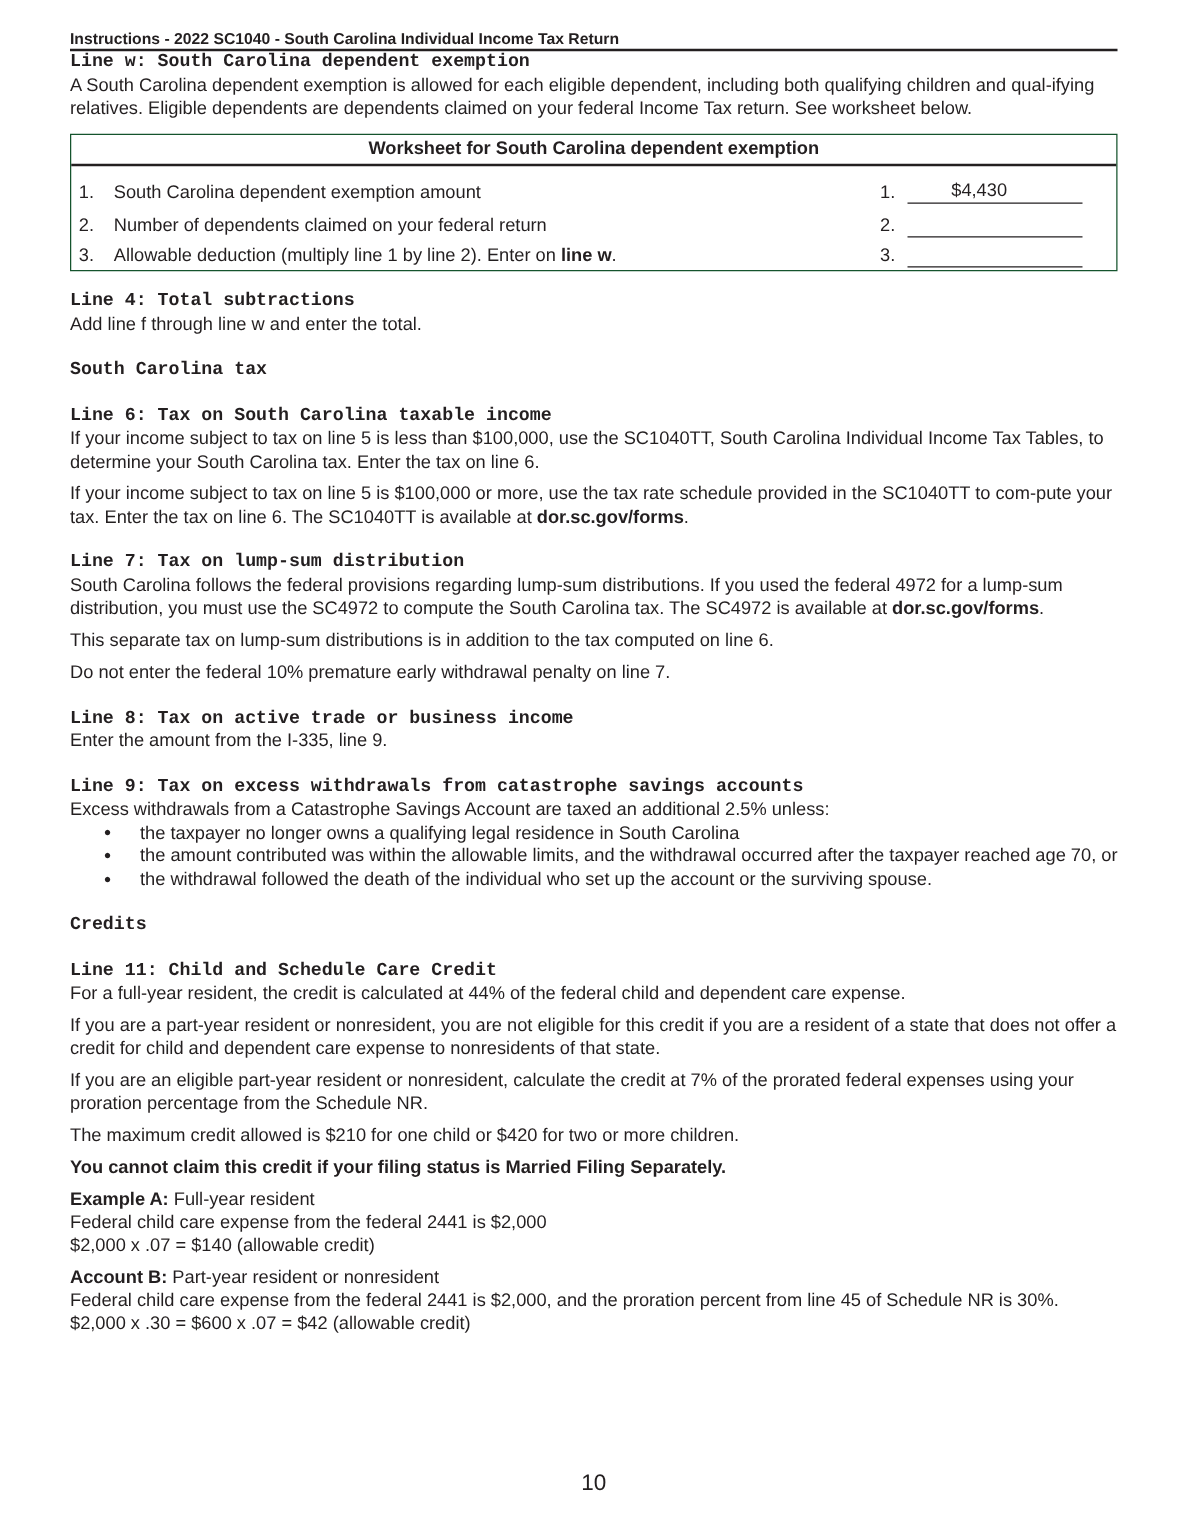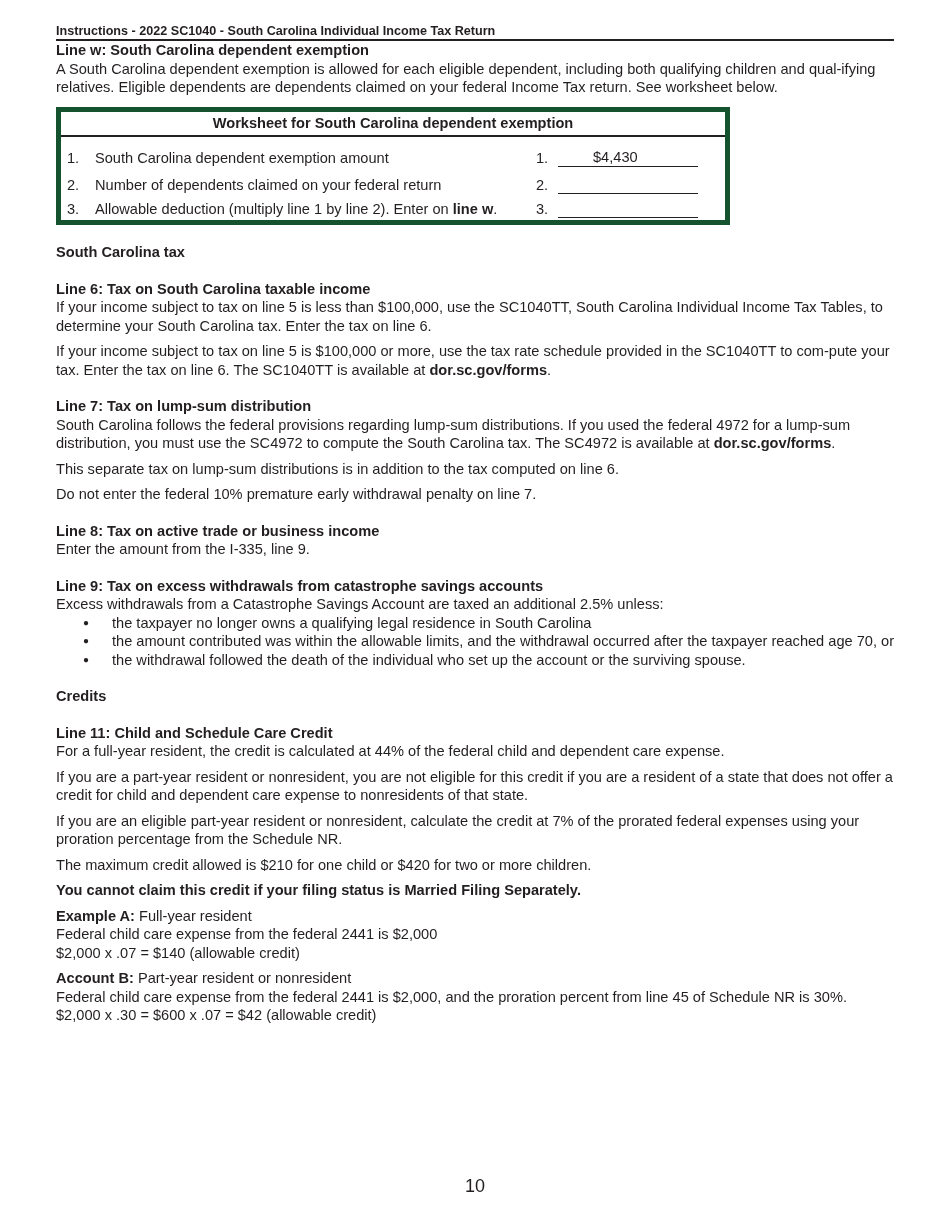--- a/index.html
+++ b/index.html
@@ -20,30 +20,30 @@
     }
     .running-header {
       font-size: 12.6px;
       font-weight: bold;
       line-height: 16px;
       border-bottom: 2px solid #231f20;
       padding-bottom: 0px;
       width: 838px;
     }
     .section { width: 838px; }
-    .heading { font-weight: bold; }
+    .heading { font-weight: bold; font-family: Liberation Mono, monospace; }
     p { margin: 0; }
     .gap-sm { margin-top: 7px; }
     .gap-md { margin-top: 18px; }
     b, .bold { font-weight: bold; }
 
     
     .worksheet {
-      width: 674px;
-      border: 5px solid #14532d;
+      width: 838px;
+      border: 1px solid #14532d;
       margin-top: 10px;
       margin-bottom: 15px;
     }
     .worksheet-title {
       text-align: center;
       font-weight: bold;
       padding: 2px 0 3px 0;
       border-bottom: 2px solid #231f20;
     }
     .ws-row {
@@ -123,20 +123,24 @@
     </div>
 
     <div class="ws-row last">
       <span class="ws-num">3.</span>
       <span class="ws-label"><span>Allowable deduction (multiply line 1 by line 2). Enter on </span><b>line w</b><span>.</span></span>
       <span class="ws-line-num">3.</span>
       <span class="ws-field"></span>
     </div>
   </div>
 
+  <div class="section">
+    <div class="heading">Line 4: Total subtractions</div>
+    <p>Add line f through line w and enter the total.</p>
+  </div>
 
   <div class="section gap-md">
     <div class="heading">South Carolina tax</div>
   </div>
 
   <div class="section gap-md">
     <div class="heading">Line 6: Tax on South Carolina taxable income</div>
     <p>If your income subject to tax on line 5 is less than $100,000, use the SC1040TT, South Carolina Individual Income Tax Tables, to determine your South Carolina tax. Enter the tax on line 6.</p>
     <p class="gap-sm"><span>If your income subject to tax on line 5 is $100,000 or more, use the tax rate schedule provided in the SC1040TT to com-pute your tax. Enter the tax on line 6. The SC1040TT is available at </span><b>dor.sc.gov/forms</b><span>.</span></p>
   </div>

